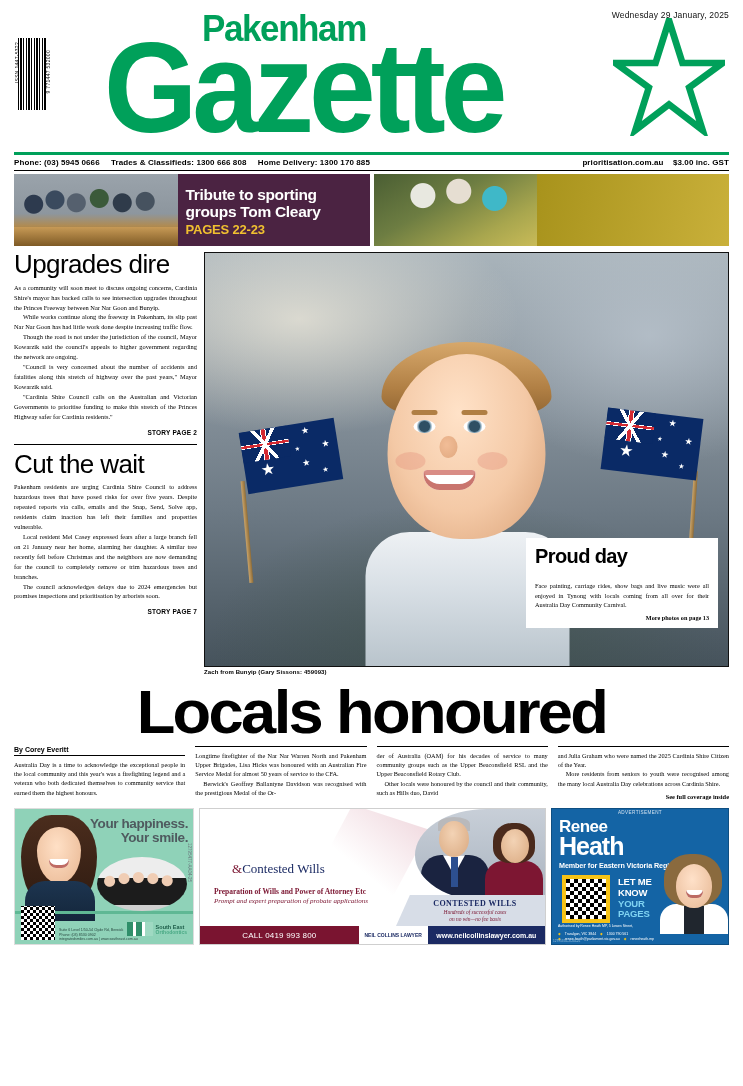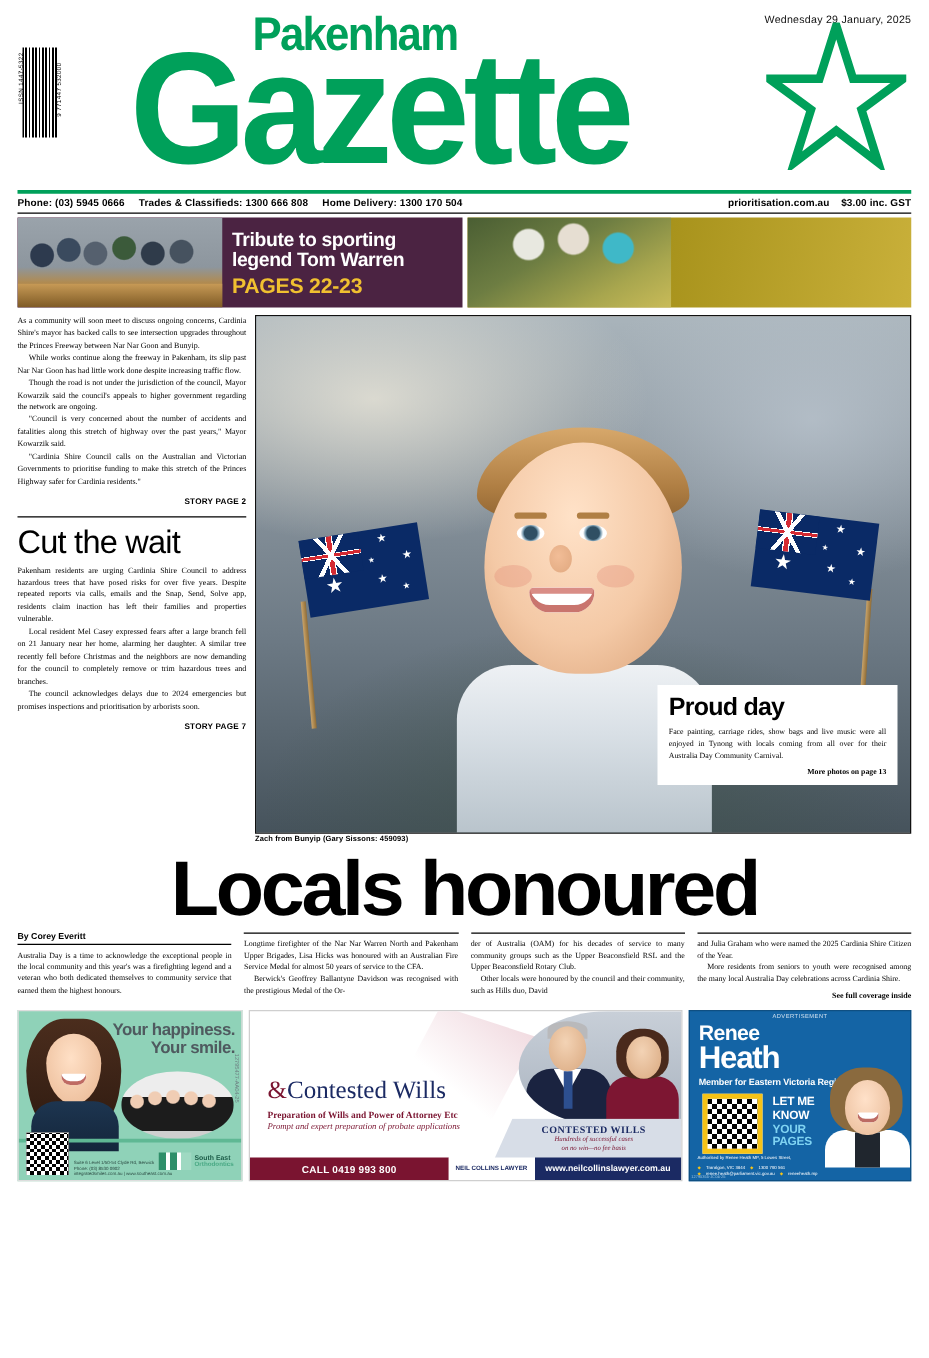--- a/index.html
+++ b/index.html
@@ -68,21 +68,21 @@
   .teaser-photo { width: 46%; position: relative; overflow: hidden; }
   .teaser-text {
     flex: 1; padding: 8px 6px 4px 8px;
     display: flex; flex-direction: column; justify-content: center;
   }
   .teaser-head {
     font-size: 15.5px; font-weight: bold; color: #fff; line-height: 1.05;
     letter-spacing: -.3px;
   }
   .teaser-pages {
-    font-size: 17px; font-weight: bold; color: #F0C030; margin-top: 2px;
+    font-size: 13px; font-weight: bold; color: #F0C030; margin-top: 2px;
     letter-spacing: -.2px;
   }
   .t1 { background: #4B2342; }
   .t2 { background: linear-gradient(100deg,#8a7a12 0%, #a8931c 45%, #c9b03a 100%); }
 
   
   .ph-men {
     position:absolute; inset:0;
     background:
       radial-gradient(circle at 12% 42%, #2d3a4e 0 9px, transparent 10px),
@@ -220,21 +220,21 @@
   }
   .pole.left { left: 40px; top: 228px; height: 102px; transform: rotate(-5deg); }
   .pole.right{ right: 34px; top: 218px; height: 112px; transform: rotate(4deg); }
 
   .proudbox {
     position: absolute; right: 10px; bottom: 38px;
     width: 192px; background: #fff; padding: 8px 9px 7px 9px;
   }
   .proudbox h3 {
     font-size: 20px; font-weight: bold; letter-spacing: -.6px; line-height: 1;
-    margin-bottom: 5px;
+    margin-bottom: 15px;
   }
   .proudbox p {
     font-size: 6.3px; line-height: 1.55; text-align: justify;
     font-family: "Liberation Serif", serif;
   }
   .proudbox .more {
     font-size: 6.2px; font-weight: bold; text-align: right; margin-top: 4px;
     font-family: "Liberation Serif", serif;
   }
   .photo-credit {
@@ -339,22 +339,22 @@
   .ad-wills {
     flex: 1; background: #fff; position: relative; overflow: hidden;
     border: 1px solid #cfcfcf;
   }
   .ad-wills .wtitle {
     position:absolute; left: 14px; top: 22px;
     font-family: "Liberation Serif", serif; font-size: 24px; color: #1B2A63;
     letter-spacing: .5px;
   }
   .ad-wills .wsub {
-    position:absolute; left: 14px; top: 52px;
-    font-family: "Liberation Serif", serif; font-size: 20px; color: #1B2A63;
+    position:absolute; left: 32px; top: 52px;
+    font-family: "Liberation Serif", serif; font-size: 13px; color: #1B2A63;
   }
   .ad-wills .wsub b{ color:#7a1430; font-weight:normal; }
   .ad-wills .wline1 {
     position:absolute; left: 14px; top: 78px; font-size: 7.5px; font-weight:bold;
     color:#7a1430; font-family:"Liberation Serif", serif;
   }
   .ad-wills .wline2 {
     position:absolute; left: 14px; top: 88px; font-size: 7px; font-style: italic;
     color:#7a1430; font-family:"Liberation Serif", serif;
   }
@@ -410,21 +410,21 @@
     font-family:"Liberation Serif", serif;
   }
   .ad-wills .cwbox .cws{
     font-size: 5.4px; font-style: italic; color: #7a1430; line-height:1.35; margin-top:1px;
     font-family:"Liberation Serif", serif;
   }
   .ad-wills .botbar{
     position:absolute; left:0; right:0; bottom:0; height:18px; display:flex;
   }
   .ad-wills .botbar .bb1{
-    flex: 0 0 46%; background:#7a1430; color:#fff; font-size:8px; font-weight:bold;
+    flex: 0 0 46%; background:#7a1430; color:#fff; font-size:8px; font-weight:normal;
     display:flex; align-items:center; justify-content:center; letter-spacing:.2px;
   }
   .ad-wills .botbar .bb2{
     flex: 0 0 20%; background:#fff; color:#1B2A63; font-size:5px; font-weight:bold;
     display:flex; align-items:center; justify-content:center; text-align:center; line-height:1.1;
   }
   .ad-wills .botbar .bb3{
     flex:1; background:#1B2A63; color:#fff; font-size:7px; font-weight:bold;
     display:flex; align-items:center; justify-content:center;
   }
@@ -519,51 +519,52 @@
       <path d="M50 2 L62 40 L98 40 L68 62 L80 100 L50 77 L20 100 L32 62 L2 40 L38 40 Z" fill="none" stroke="#00A05A" stroke-width="6"></path>
     </svg>
   </div>
 
   <div class="rule-thick"></div>
 
   <div class="contactbar">
     <div class="left">
       <span>Phone: (03) 5945 0666</span>
       <span>Trades &amp; Classifieds: 1300 666 808</span>
-      <span>Home Delivery: 1300 170 504</span>
+      <span>Home Delivery: 1300 170 885</span>
     </div>
     <div class="right">
       <span>prioritisation.com.au</span>
       &nbsp;&nbsp;
       <span>$3.00 inc. GST</span>
     </div>
   </div>
   <div class="rule-thin"></div>
 
   <div class="teasers">
     <div class="teaser t1">
       <div class="teaser-photo">
         <div class="ph-men"></div>
       </div>
       <div class="teaser-text">
-        <div class="teaser-head">Tribute to sporting legend Tom Warren</div>
+        <div class="teaser-head">Tribute to sporting groups Tom Cleary</div>
         <div class="teaser-pages">PAGES 22-23</div>
       </div>
     </div>
     <div class="teaser t2">
       <div class="teaser-photo">
         <div class="ph-swamp"></div>
       </div>
     </div>
   </div>
 
   <div class="mainzone">
 
     <div class="col-left">
 
+      <h2 class="story-head">Upgrades dire</h2>
       <div class="story-body">
         <p class="first">As a community will soon meet to discuss ongoing concerns, Cardinia Shire's mayor has backed calls to see intersection upgrades throughout the Princes Freeway between Nar Nar Goon and Bunyip.</p>
         <p>While works continue along the freeway in Pakenham, its slip past Nar Nar Goon has had little work done despite increasing traffic flow.</p>
         <p>Though the road is not under the jurisdiction of the council, Mayor Kowarzik said the council's appeals to higher government regarding the network are ongoing.</p>
         <p>"Council is very concerned about the number of accidents and fatalities along this stretch of highway over the past years," Mayor Kowarzik said.</p>
         <p>"Cardinia Shire Council calls on the Australian and Victorian Governments to prioritise funding to make this stretch of the Princes Highway safer for Cardinia residents."</p>
       </div>
       <div class="storyref">STORY PAGE 2</div>
 
       <div class="divider-dark"></div>

